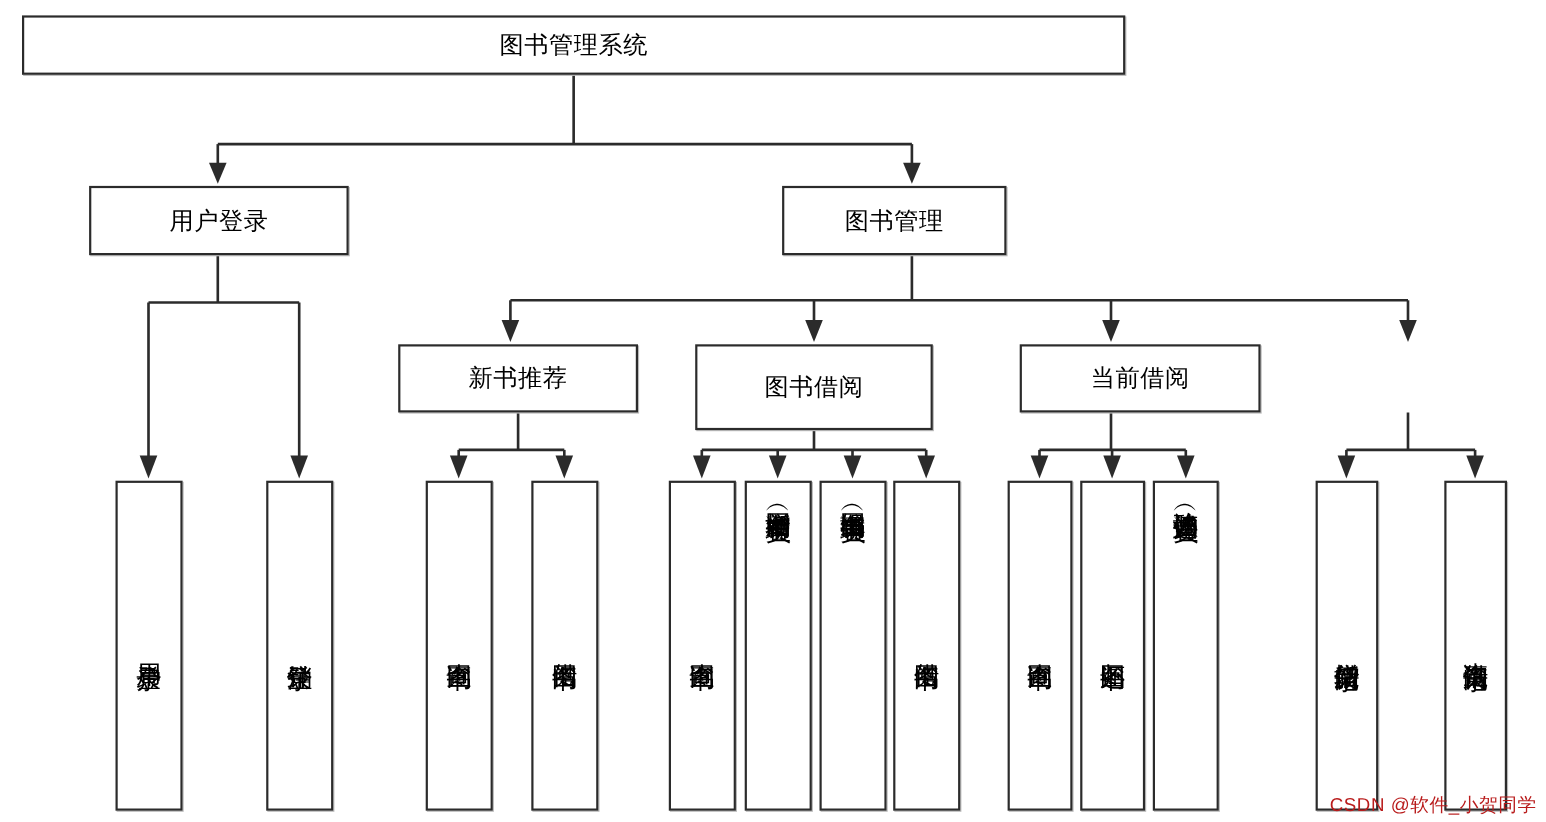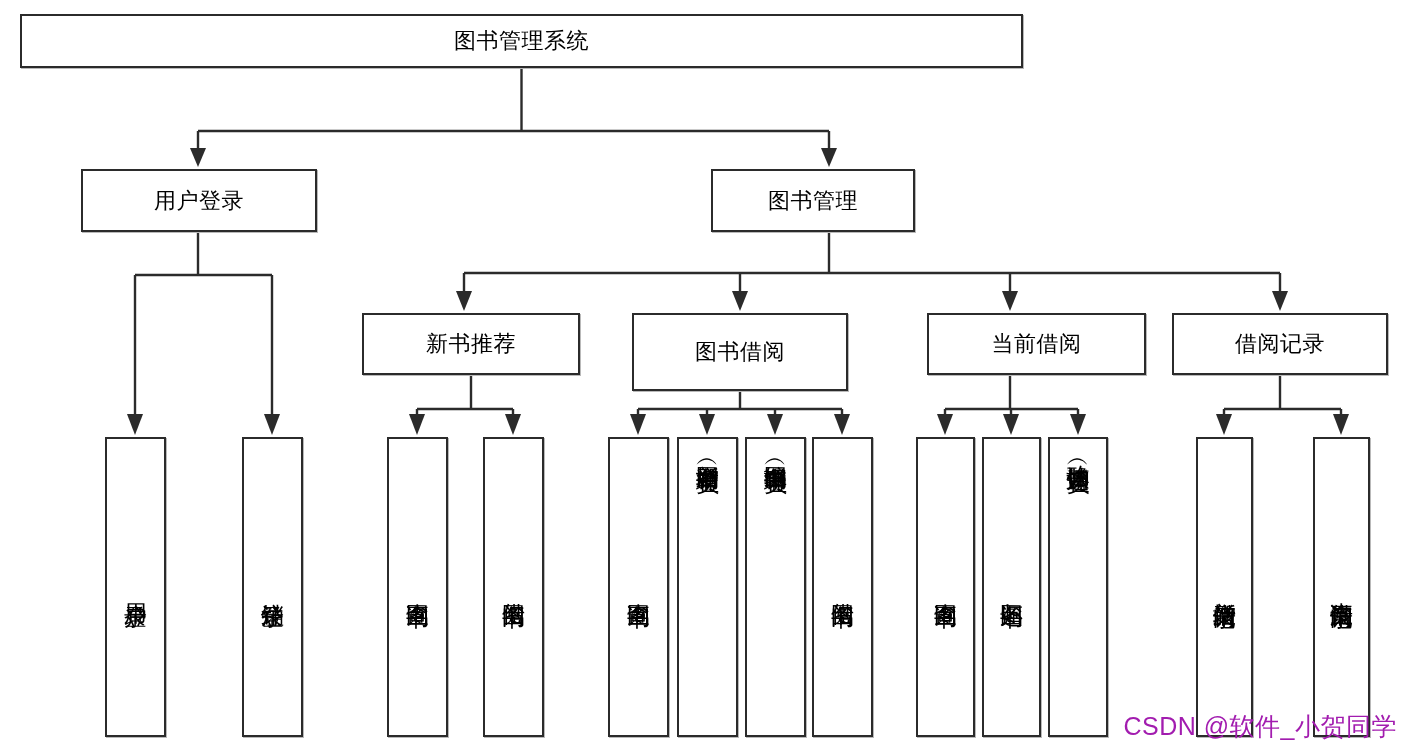--- a/index.html
+++ b/index.html
@@ -68,22 +68,22 @@
     stroke-width: 2.4;
     fill: none;
   }
   .arrowhead {
     fill: #2b2b2b;
   }
   #watermark {
     position: absolute;
     right: 8px;
     bottom: 4px;
-    font-size: 25px;
-    color: #a21caf;
+    font-size: 17px;
+    color: #b91c1c;
     letter-spacing: 0.5px;
     user-select: none;
     white-space: nowrap;
   }
 </style>
 </head>
 <body>
 
 <div id="diagram-root">
 
@@ -166,23 +166,20 @@
 
   <div class="node-box" style="left: 362px; top: 313px; width: 218px; height: 62px; text-align: center;">
     <span class="node-label">新书推荐</span>
   </div>
   <div class="node-box" style="left: 632px; top: 313px; width: 216px; height: 78px;">
     <span class="node-label">图书借阅</span>
   </div>
   <div class="node-box" style="left: 901px; top: 313px; width: 219px; height: 62px; margin-left: 26px;">
     <span class="node-label">当前借阅</span>
   </div>
-  <div class="node-box" style="left: 1172px; top: 313px; width: 216px; height: 62px;">
-    <span class="node-label">借阅记录</span>
-  </div>
 
   <div class="node-box vertical pad-mid" style="left: 105px; top: 437px; width: 61px; height: 300px;">
     <span class="node-label">用户登录</span>
   </div>
   <div class="node-box vertical pad-mid" style="left: 242px; top: 437px; width: 61px; height: 300px;">
     <span class="node-label">注销登录</span>
   </div>
   <div class="node-box vertical pad-mid" style="left: 387px; top: 437px; width: 61px; height: 300px;">
     <span class="node-label">查询图书</span>
   </div>

